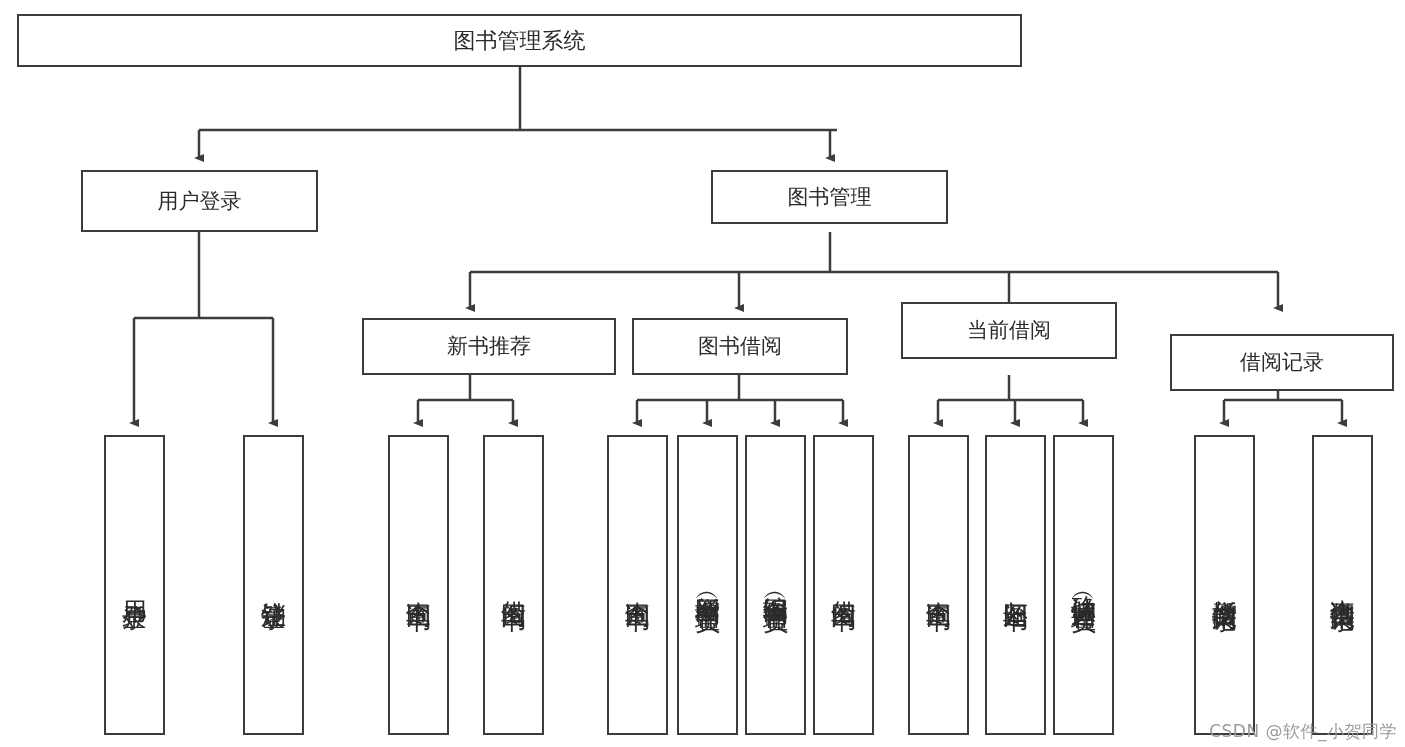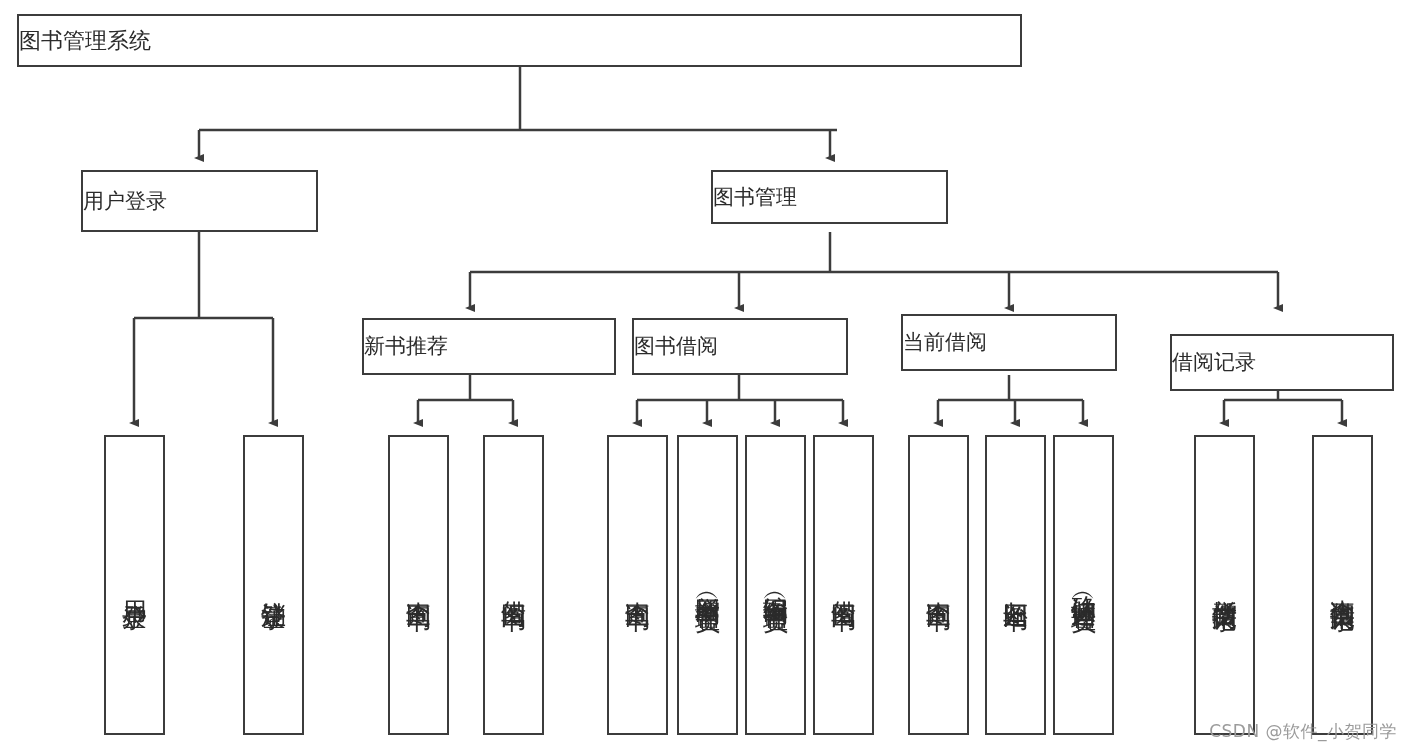--- a/index.html
+++ b/index.html
@@ -25,20 +25,21 @@
     width: 1405px;
     height: 747px;
   }
   .node {
     position: absolute;
     box-sizing: border-box;
     background: #ffffff;
     border: 2.5px solid #3c3c3c;
     display: flex;
     align-items: center;
+    justify-content: center;
     overflow: hidden;
   }
   .node .label {
     color: #2b2b2b;
     text-align: center;
     line-height: 1.18;
     white-space: nowrap;
   }
   .node.horizontal .label {
     font-size: 21px;
@@ -138,21 +139,21 @@
   <div class="node horizontal" style="left:711px; top:170px; width:237px; height:54px;">
     <span class="label">图书管理</span>
   </div>
 
   <div class="node horizontal" style="left:362px; top:318px; width:254px; height:57px;">
     <span class="label">新书推荐</span>
   </div>
   <div class="node horizontal" style="left:632px; top:318px; width:216px; height:57px;">
     <span class="label">图书借阅</span>
   </div>
-  <div class="node horizontal" style="left:901px; top:314px; width:216px; height:57px;">
+  <div class="node horizontal" style="left:901px; top:302px; width:216px; height:57px;">
     <span class="label">当前借阅</span>
   </div>
   <div class="node horizontal" style="left:1170px; top:334px; width:224px; height:57px;">
     <span class="label">借阅记录</span>
   </div>
 
   <div class="node vertical" style="left:104px; top:435px; width:61px; height:300px;">
     <span class="label">用户登录</span>
   </div>
   <div class="node vertical" style="left:243px; top:435px; width:61px; height:300px;">

